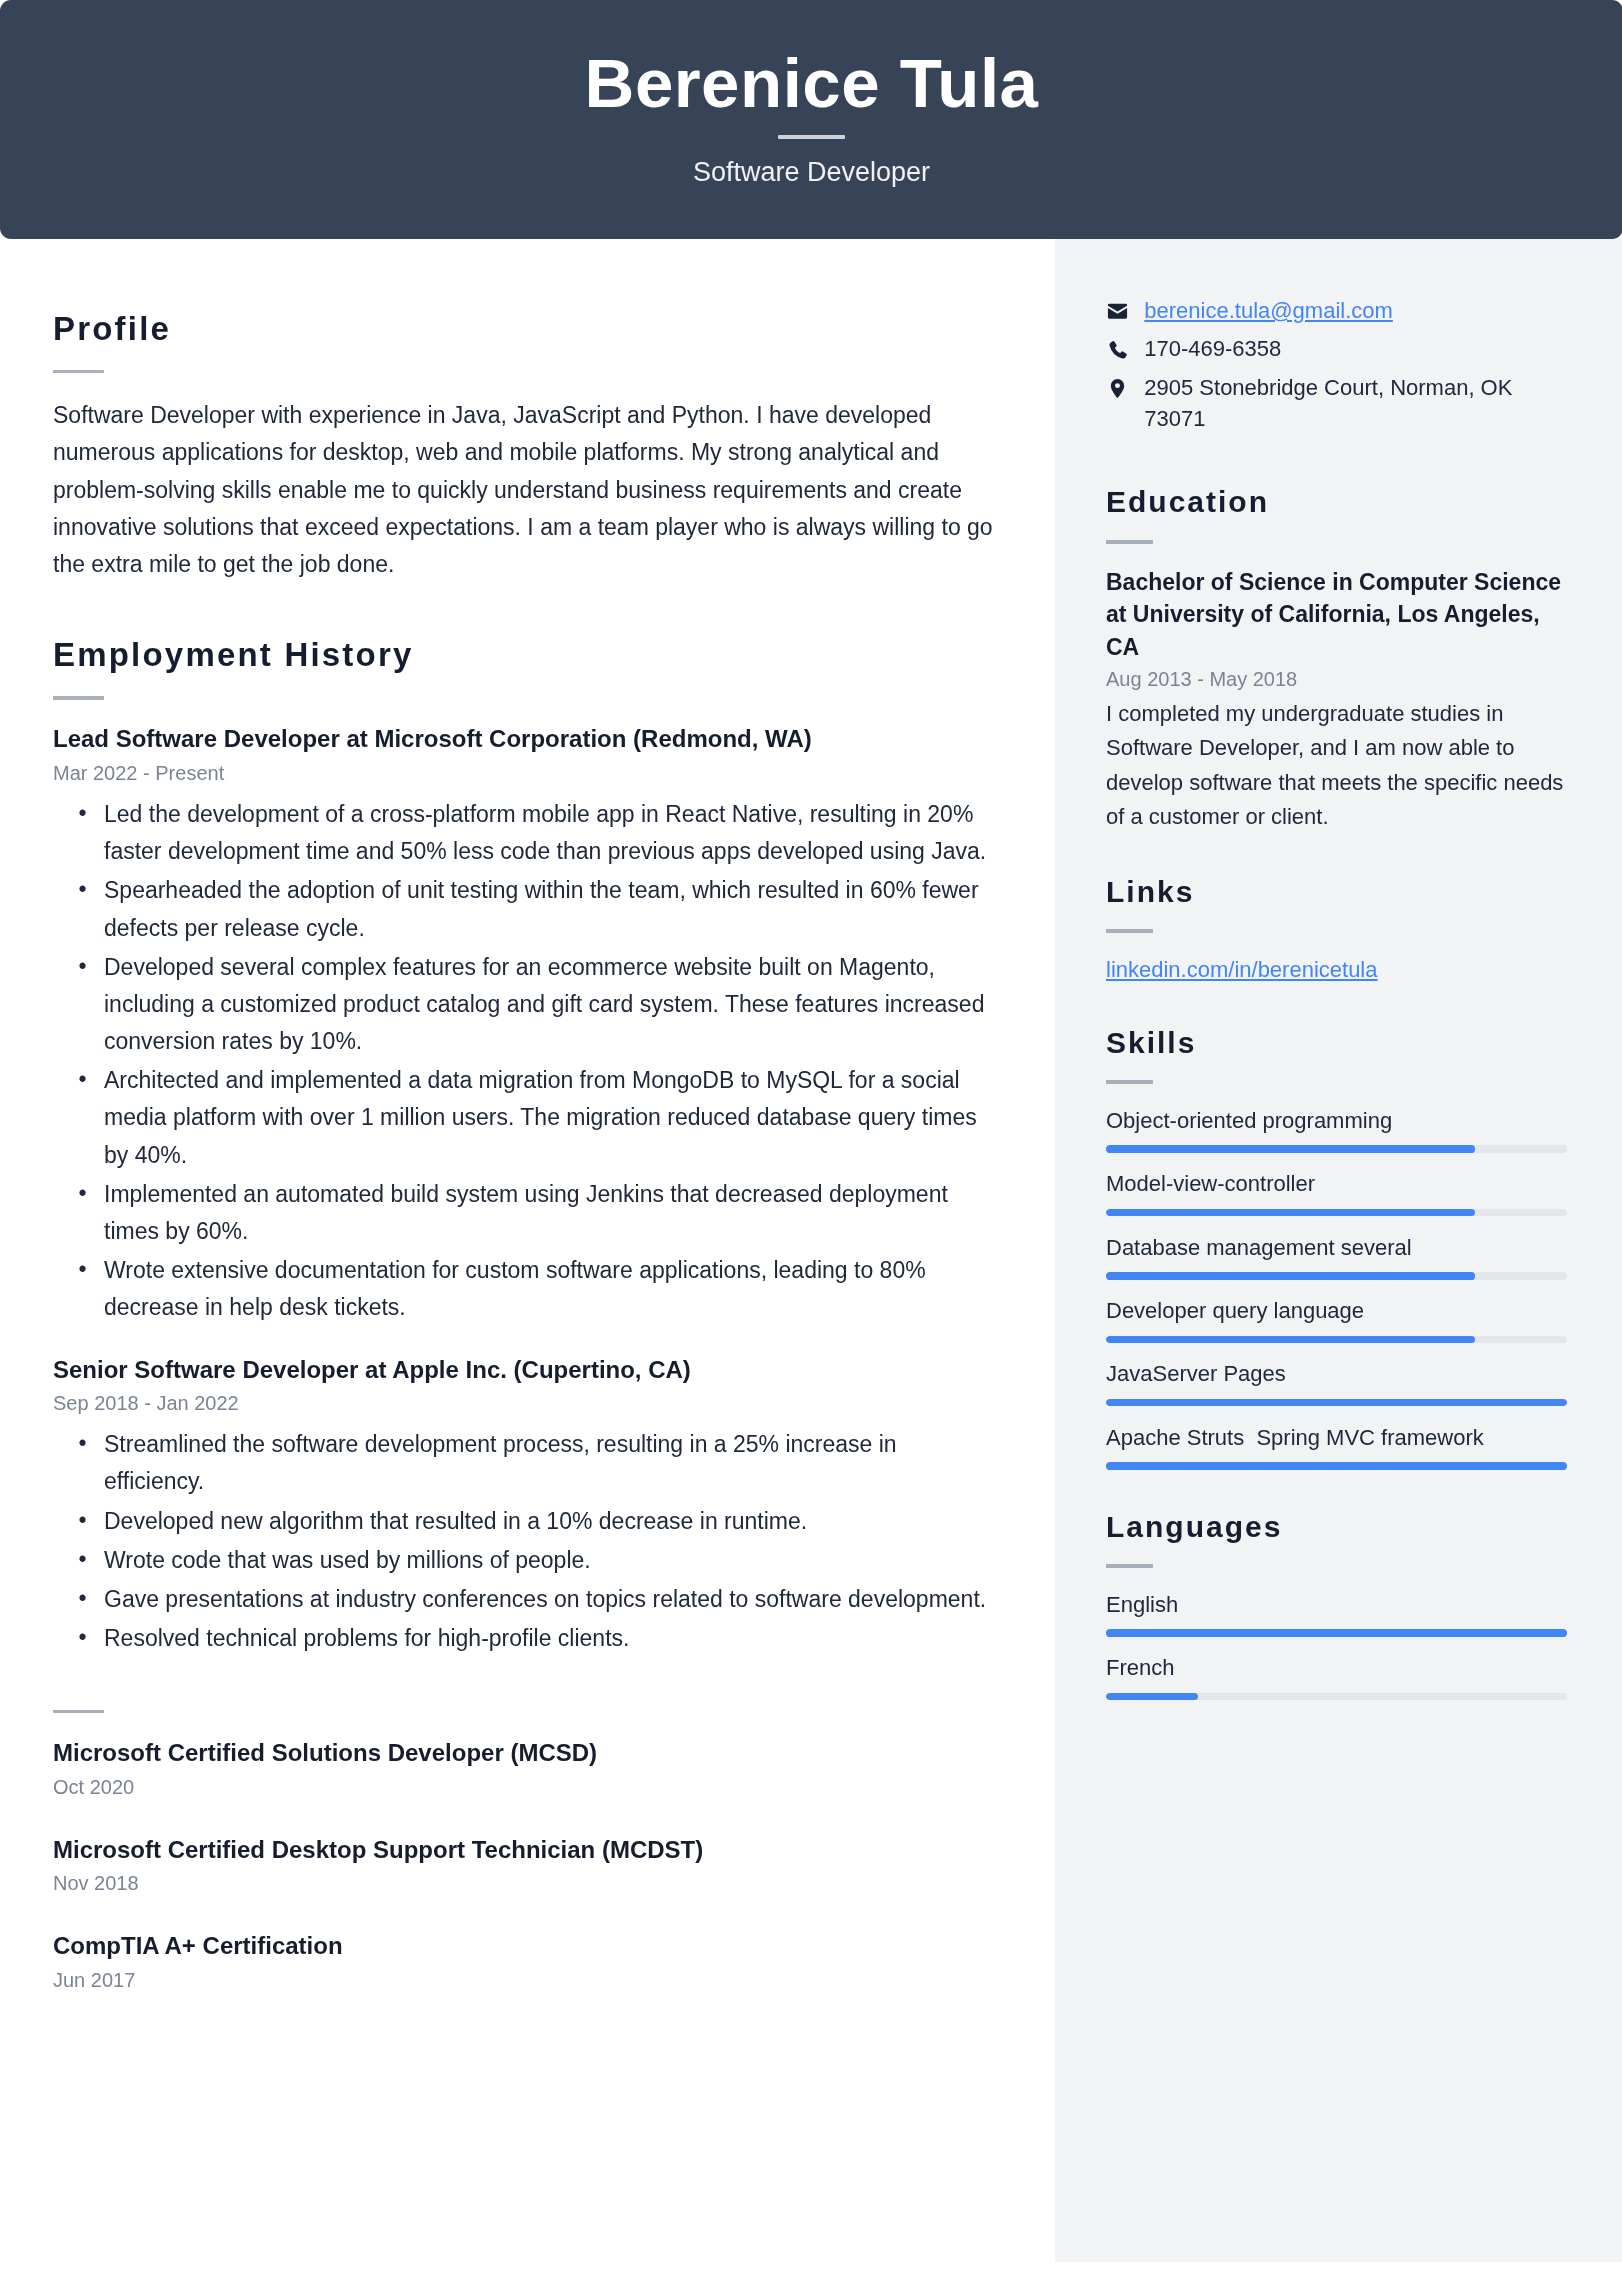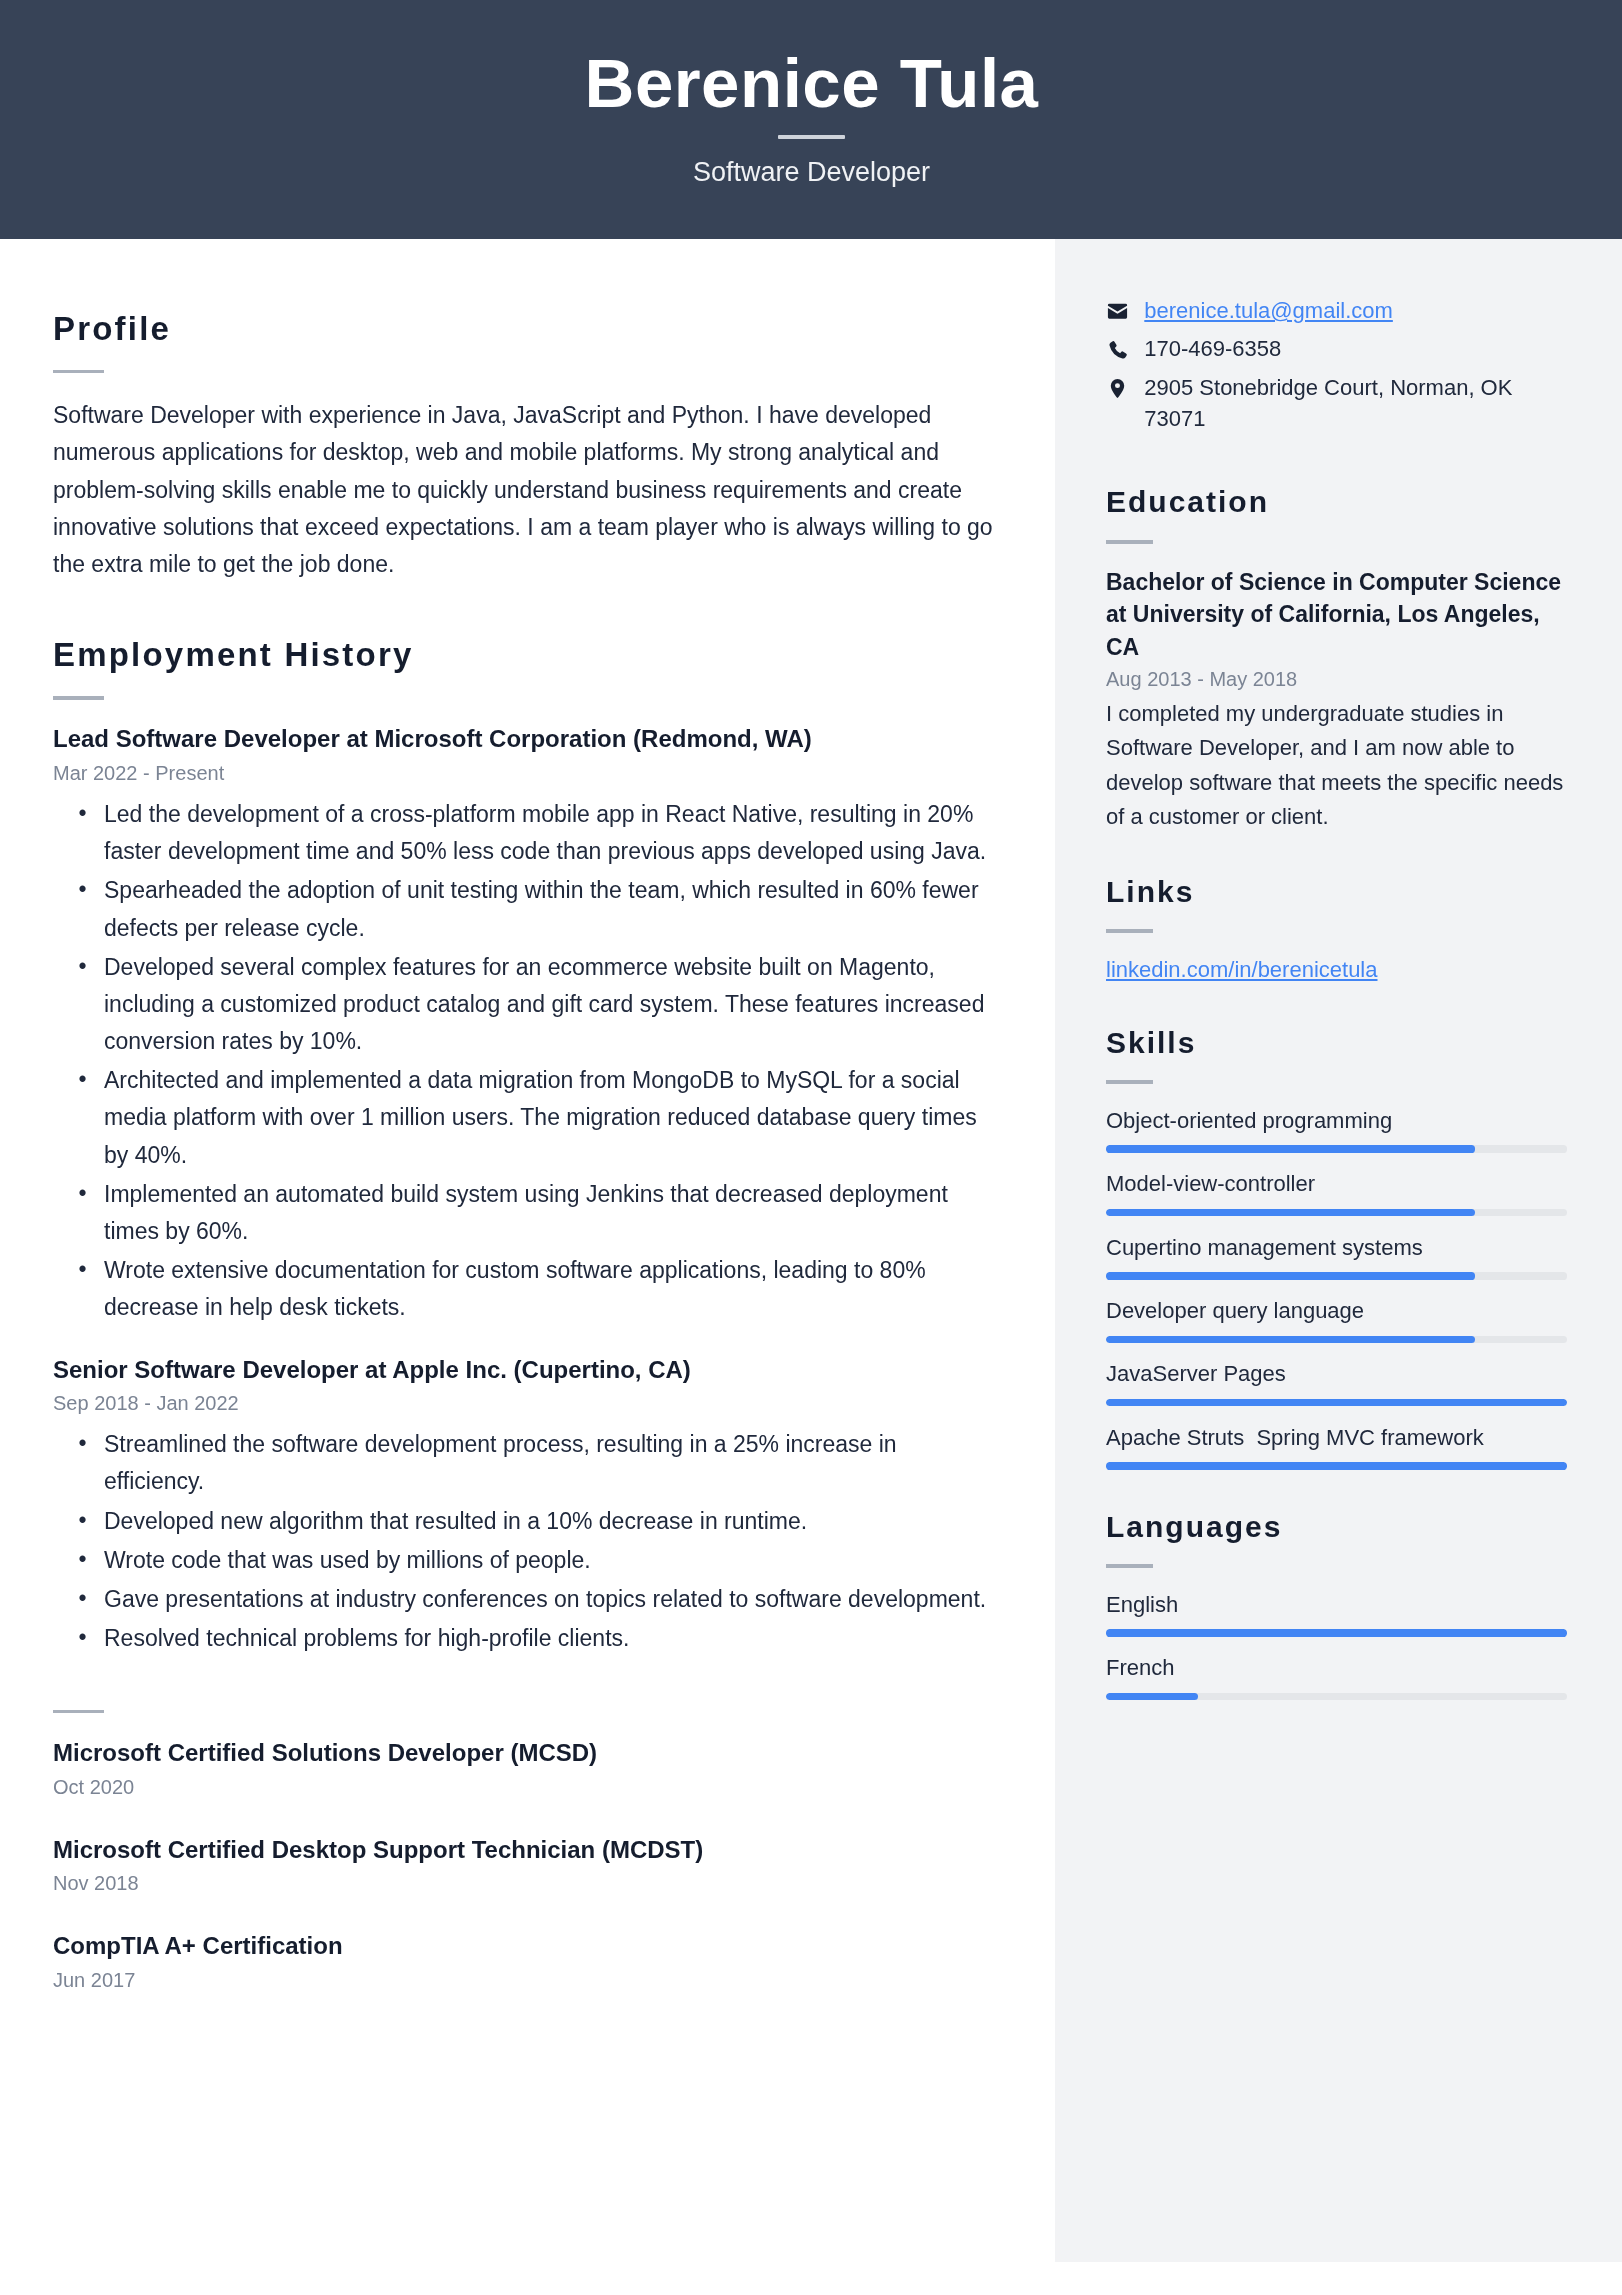--- a/index.html
+++ b/index.html
@@ -21,20 +21,21 @@
     position: relative;
     background: #ffffff;
   }
 
   
   .header {
     background: #374357;
     width: 100%;
     padding: 47px 0 51px 0;
     text-align: center;
+    border-radius: 11px;
   }
   .header-name {
     font-size: 69px;
     font-weight: 700;
     color: #ffffff;
     letter-spacing: 0.5px;
     line-height: 1.06;
   }
   .header-rule {
     width: 67px;
@@ -347,21 +348,21 @@
             <div class="bar-fill" style="width: 80%;"></div>
           </div>
         </div>
         <div class="bar-item">
           <div class="bar-label">Model-view-controller</div>
           <div class="bar-track">
             <div class="bar-fill" style="width: 80%;"></div>
           </div>
         </div>
         <div class="bar-item">
-          <div class="bar-label">Cupertino management systems</div>
+          <div class="bar-label">Database management several</div>
           <div class="bar-track">
             <div class="bar-fill" style="width: 80%;"></div>
           </div>
         </div>
         <div class="bar-item">
           <div class="bar-label">Developer query language</div>
           <div class="bar-track">
             <div class="bar-fill" style="width: 80%;"></div>
           </div>
         </div>

